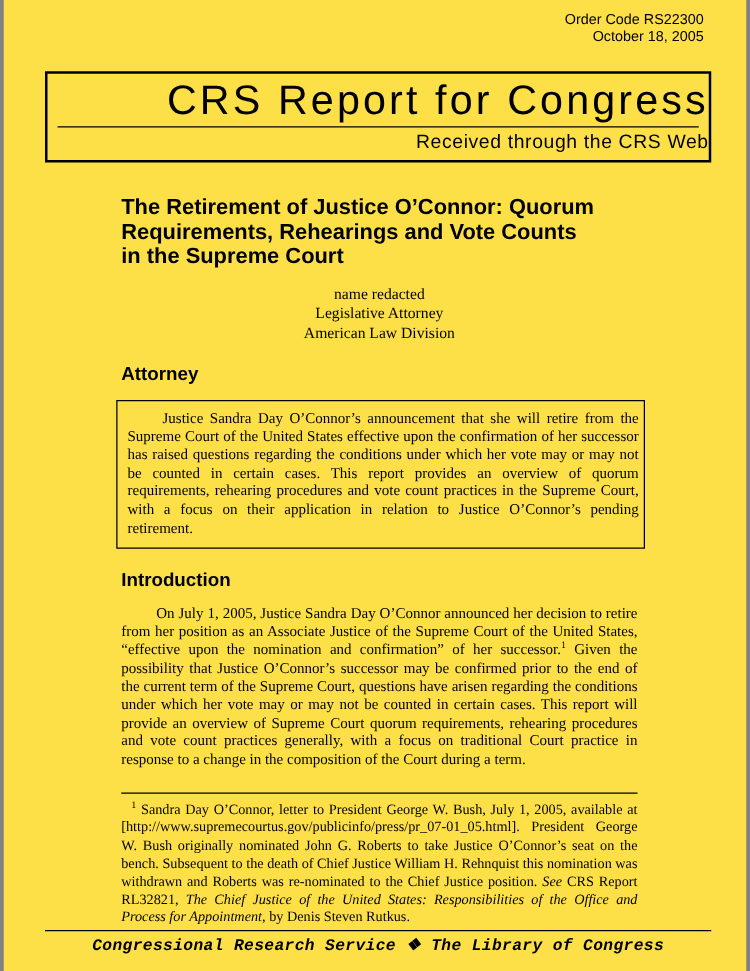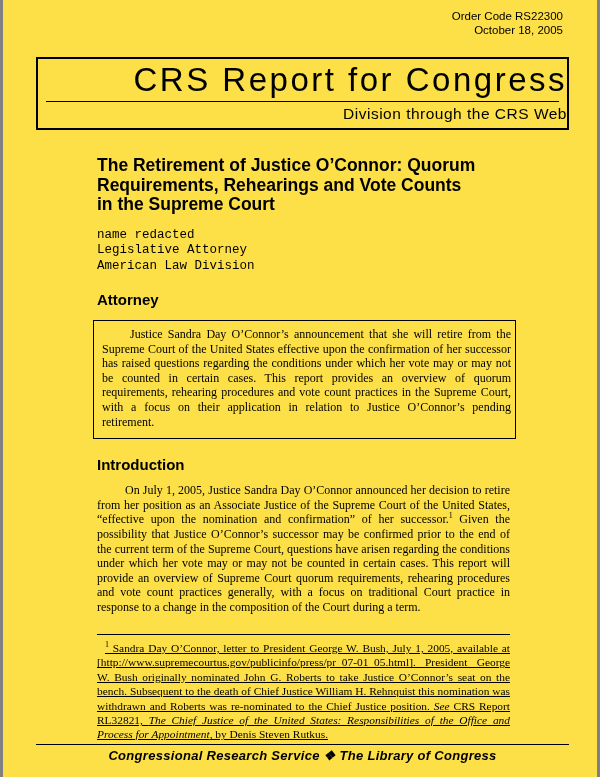--- a/index.html
+++ b/index.html
@@ -59,22 +59,22 @@
   }
   .report-title {
     font-family: "Liberation Sans", sans-serif;
     font-weight: bold;
     font-size: 17.5px;
     line-height: 19.5px;
     text-align: left;
   }
   .byline {
     margin-top: 13px;
-    text-align: left;
-    font-family: Liberation Mono, monospace;
+    text-align: center;
+    font-family: Liberation Serif, serif;
     font-size: 12.5px;
     line-height: 15.5px;
   }
   .section-heading {
     font-family: "Liberation Sans", sans-serif;
     font-weight: bold;
     font-size: 15px;
     line-height: 18px;
     margin-top: 17px;
   }
@@ -102,52 +102,51 @@
   .footnote-rule {
     border: none;
     border-top: 1px solid #000000;
   }
   .footnote-text {
     margin-top: 6px;
     font-size: 11.4px;
     line-height: 14.4px;
     text-align: justify;
     text-indent: 8px;
-    text-decoration: underline;
   }
   .italic { font-style: italic; }
   .page-footer {
     position: absolute;
     left: 33px;
     top: 744px;
     width: 533px;
     border-top: 1.5px solid #000000;
     padding-top: 3px;
     text-align: center;
-    font-family: Liberation Sans, sans-serif;
+    font-family: Liberation Mono, monospace;
     font-weight: bold;
     font-style: italic;
     font-size: 13px;
     letter-spacing: 0.3px;
   }
 </style>
 </head>
 <body>
 
 <div class="page">
 
   <div class="meta">
     <div>Order Code RS22300</div>
     <div>October 18, 2005</div>
   </div>
 
   <div class="crs-box">
     <div class="crs-title">CRS Report for Congress</div>
     <hr class="crs-rule">
-    <div class="crs-subtitle">Division through the CRS Web</div>
+    <div class="crs-subtitle">Received through the CRS Web</div>
   </div>
 
   <div class="column">
 
     <h1 class="report-title">
       <div>The Retirement of Justice O’Connor: Quorum</div>
       <div>Requirements, Rehearings and Vote Counts</div>
       <div>in the Supreme Court</div>
     </h1>
 

